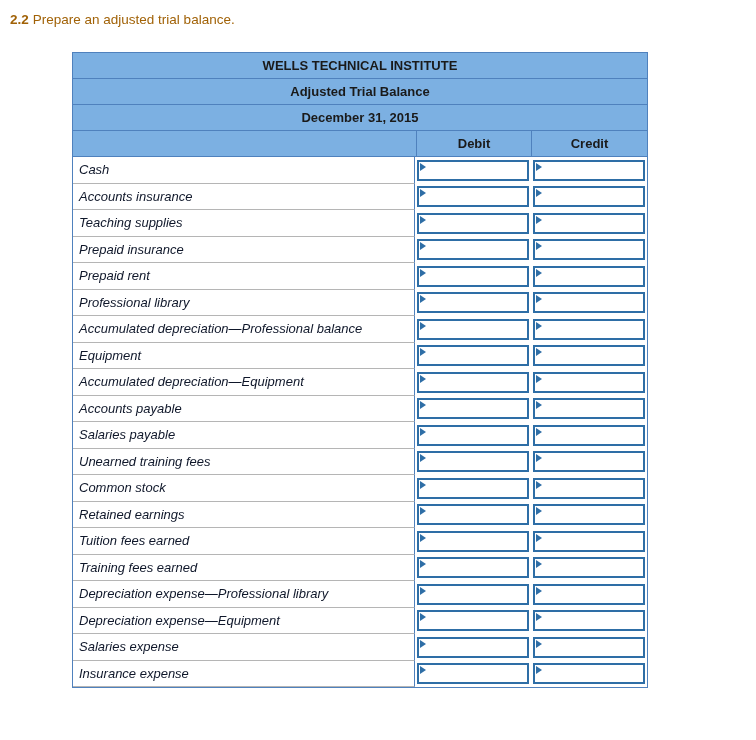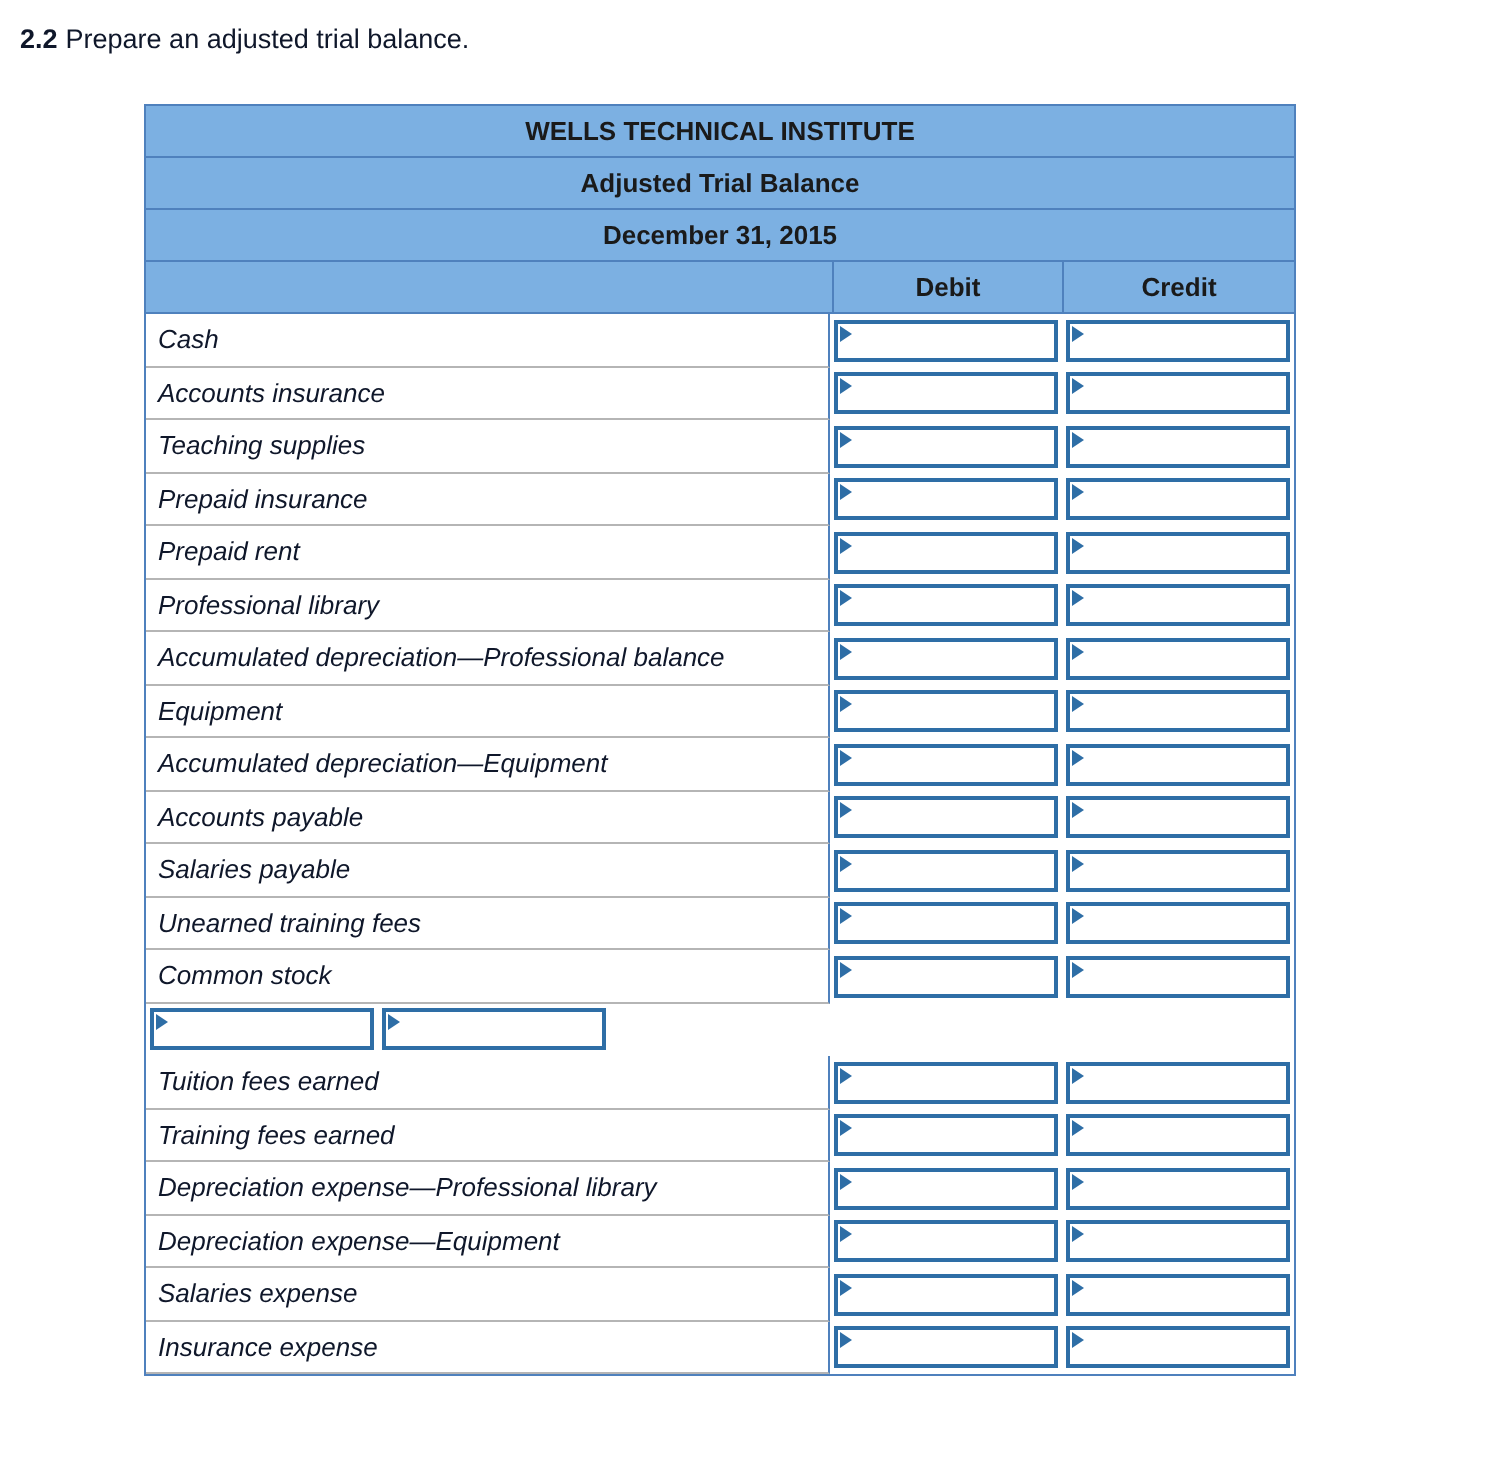--- a/index.html
+++ b/index.html
@@ -7,21 +7,21 @@
     padding: 0;
     width: 756px;
     height: 740px;
     overflow: hidden;
     background: #ffffff;
     font-family: "Liberation Sans", "DejaVu Sans", sans-serif;
   }
   .task-line {
     padding: 12px 0 0 10px;
     font-size: 13.5px;
-    color: #0f172a;
+    color: #a16207;
   }
   .task-line .num {
     font-weight: bold;
     margin-right: 4px;
   }
   .trial-table {
     margin: 25px 4px 0 72px;
     width: 576px;
     border: 1px solid #4f81bd;
     box-sizing: border-box;
@@ -291,20 +291,21 @@
       </div>
     </div>
     <div class="valcell">
       <div class="inputbox">
         <span class="tri"></span>
       </div>
     </div>
   </div>
 
   <div class="row">
+    <div class="acct">Retained earnings</div>
     <div class="valcell">
       <div class="inputbox">
         <span class="tri"></span>
       </div>
     </div>
     <div class="valcell">
       <div class="inputbox">
         <span class="tri"></span>
       </div>
     </div>

